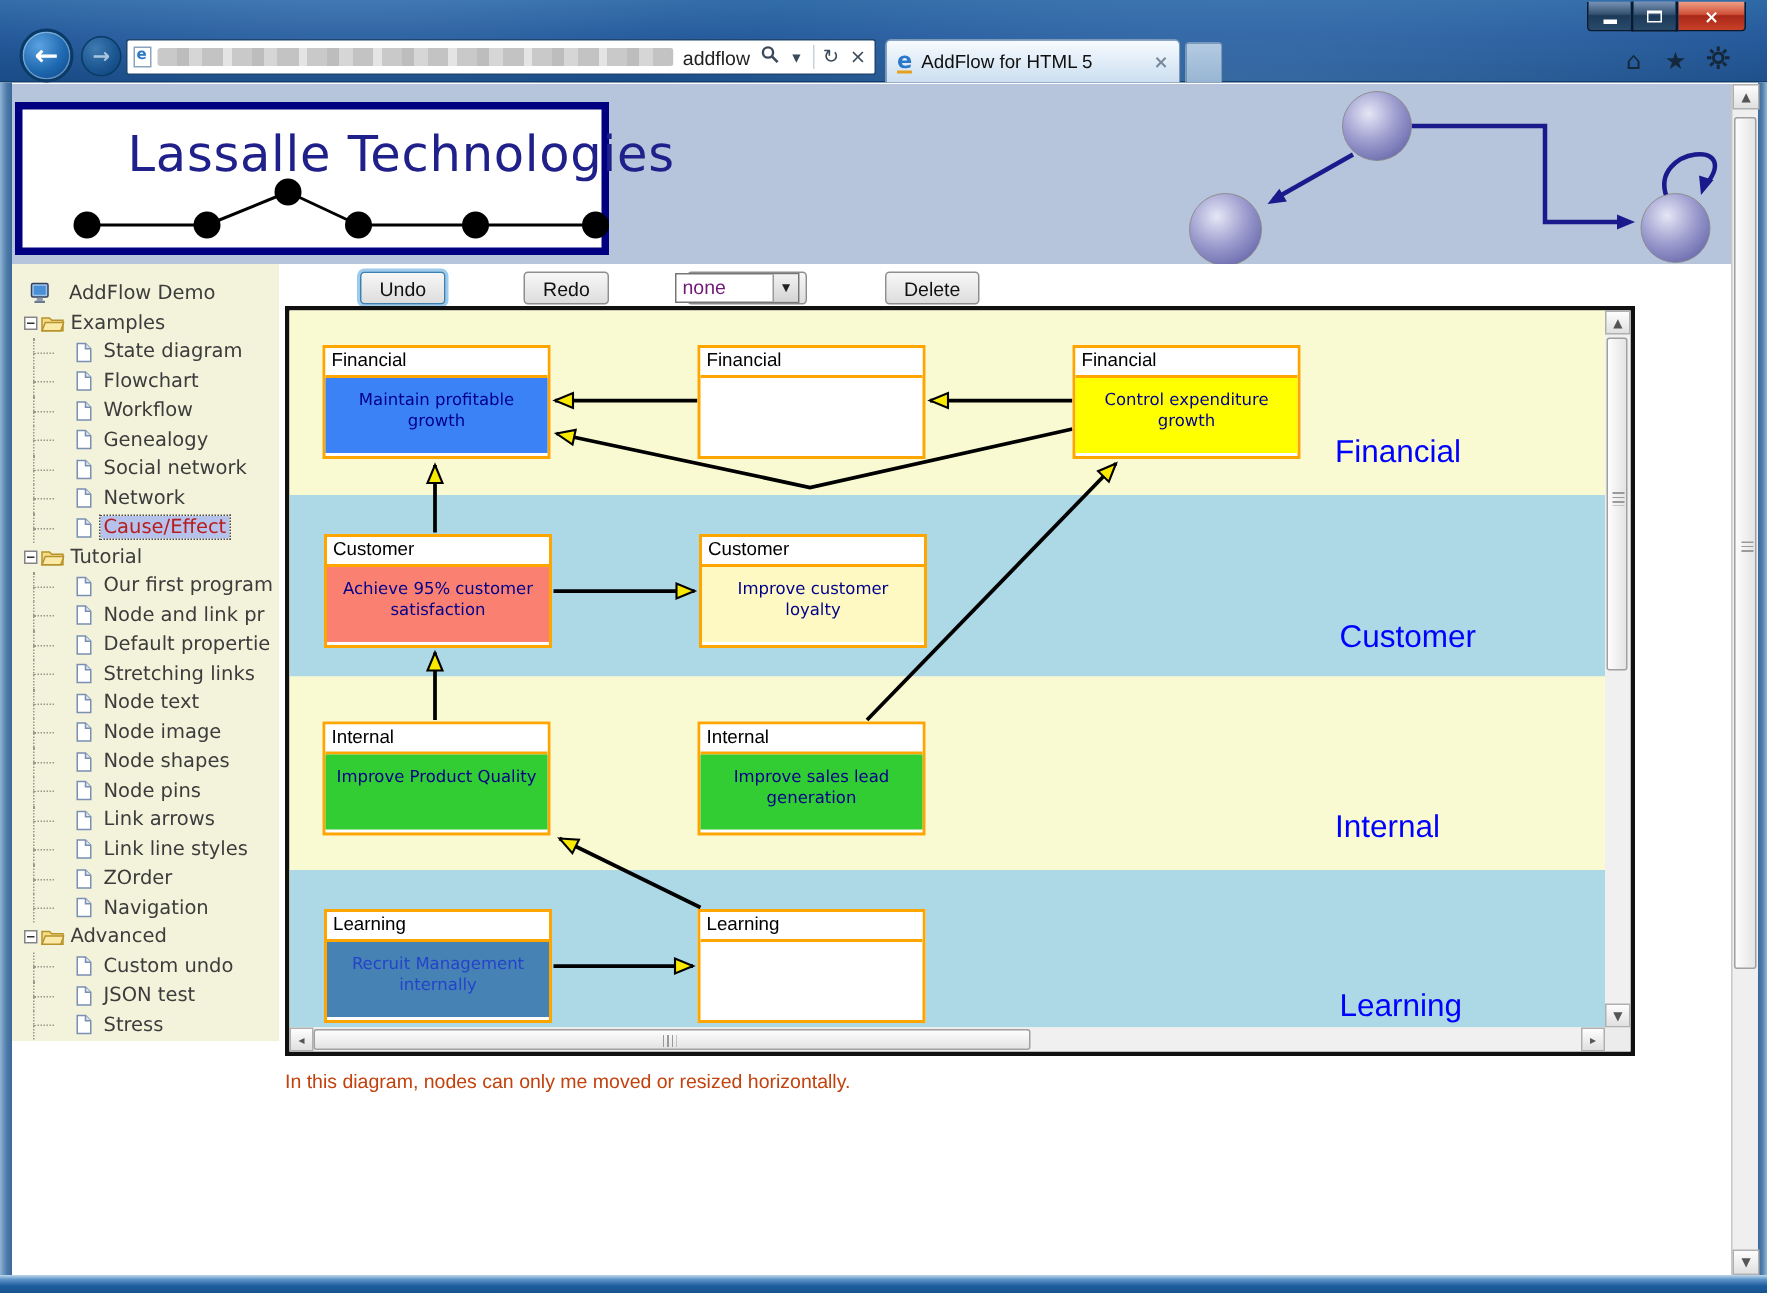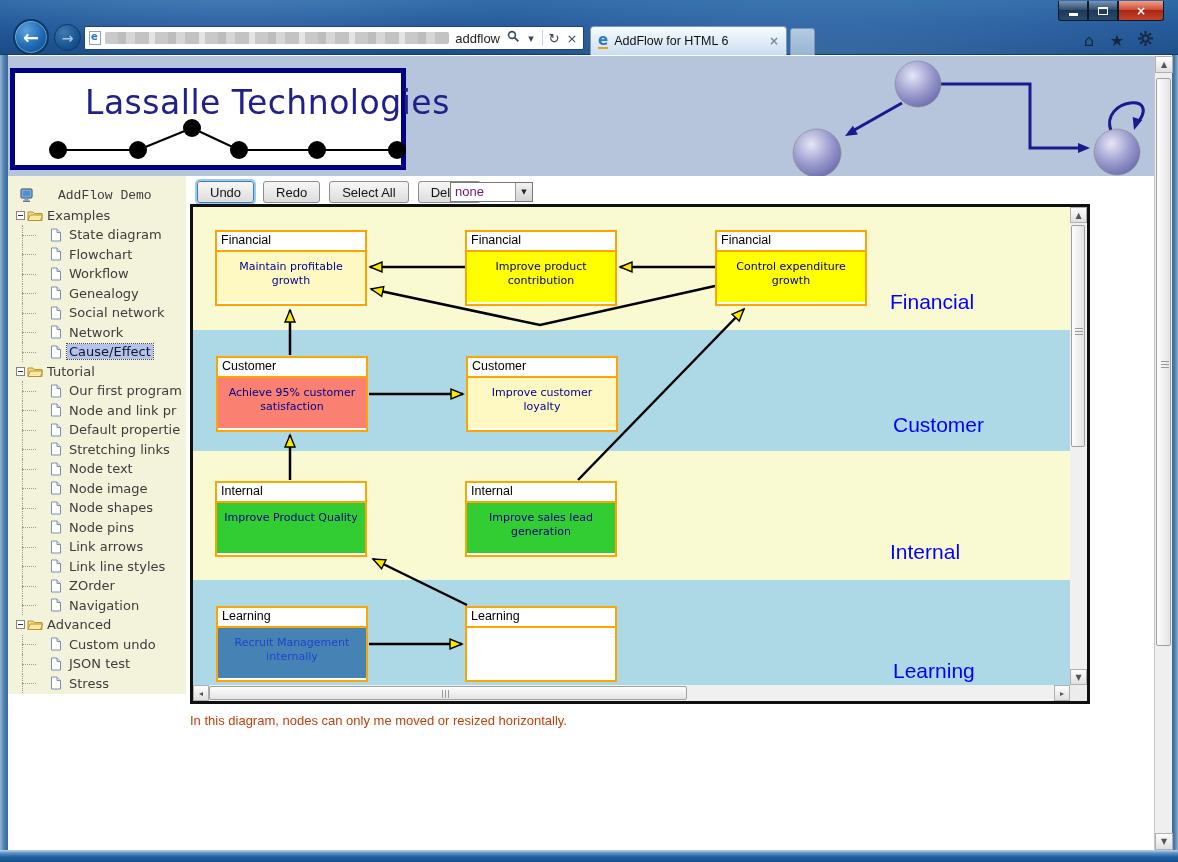--- a/index.html
+++ b/index.html
@@ -65,34 +65,34 @@
   .logo-box { position:absolute; left:10px; top:68px; width:396px; height:102px; background:#fff; border:5px solid #000080;padding-left:48px; }
   .logo-text { margin:10px 0 0 22px; font:33px "DejaVu Sans",sans-serif; color:#20208A; letter-spacing:.5px; white-space:nowrap; }
   .logo-dots { position:absolute; left:14px; bottom:4px; }
   .deco-svg { position:absolute; left:768px; top:58px; }
 
   
   .sidebar { position:absolute; left:8px; top:176px; width:178px; height:518px; background:#F3F3DB; overflow:hidden; }
   #tree { position:absolute; left:2px; top:10px; width:100%; }
   .trow { height:19.5px; display:flex; align-items:center; white-space:nowrap; font:13px "DejaVu Sans",sans-serif; color:#3C3C3C; }
   .trow .tlabel { padding:0 2px; }
-  .troot { padding-left:10px; gap:22px;font-family:Liberation Mono, monospace; }
+  .troot { padding-left:10px; gap:10px; }
   .tfolder { padding-left:6px; gap:2px; }
   .tleaf  { padding-left:40px; gap:5px; position:relative; }
   .tleaf::before { content:""; position:absolute; left:12px; top:0; bottom:0; border-left:1px dotted #9A9A8A; }
   .tleaf::after  { content:""; position:absolute; left:12px; top:50%; width:14px; border-top:1px dotted #9A9A8A; }
   .expander { width:9px; height:9px; background:#fff; border:1px solid #848484; position:relative; flex:none; }
   .expander::after { content:""; position:absolute; left:1px; top:3px; width:5px; height:1px; background:#333; }
   .ticon { display:flex; flex:none; }
-  .tlabel.selected { background:#B4C2EC; outline:1px dotted #4A4A4A; color:#0f172a; }
+  .tlabel.selected { background:#B4C2EC; outline:1px dotted #4A4A4A; color:#b91c1c; }
 
   
   #toolbar-buttons { position:absolute; left:197px; top:181px; display:flex; gap:9px; }
   .tb { height:22px; padding:1px 12px; font:13px "Liberation Sans",sans-serif; color:#111;
-    background:linear-gradient(180deg,#F7F7F7,#DDDDDD); border:1px solid #8E8E8E; border-radius:3px; }
+    background:linear-gradient(180deg,#F7F7F7,#DDDDDD); border:1px solid #8E8E8E; border-radius:3px;margin-left:43px; }
   .tb.focused { border-color:#3C7FB1; box-shadow:0 0 0 2px #9CCBEE; }
   .sel { position:absolute; left:450px; top:182px; width:83px; height:20px; background:#fff;
     border:1px solid #767676; display:flex; }
   .sel-text { flex:1; font:13px "Liberation Sans",sans-serif; color:#701a75; padding:1px 4px; }
   .sel-btn { width:17px; background:linear-gradient(180deg,#F2F2F2,#D4D4D4); border-left:1px solid #9A9A9A;
     display:flex; align-items:center; justify-content:center; font:7px "DejaVu Sans",sans-serif; color:#222; }
 
   
   #diagram { position:absolute; left:190px; top:204px; width:900px; height:500px; border:3px solid #101010; background:#ECECEC; }
   #diagram-content { position:absolute; left:0; top:0; width:877px; height:478px; overflow:hidden; background:#FAFAD2; }
@@ -145,21 +145,21 @@
         </svg>
     </span>
     <span class="ab-ico">▾</span>
     <span class="ab-sep"></span>
     <span class="ab-ico" style="font-size:13px">↻</span>
     <span class="ab-ico" style="font-size:13px">×</span>
   </div>
 
   <div class="tab">
     <span class="ie-e">e</span>
-    <span class="tab-title">AddFlow for HTML 6</span>
+    <span class="tab-title">AddFlow for HTML 5</span>
     <span class="tab-close">×</span>
   </div>
   <div class="tab-stub"></div>
 
   <div class="winbtns">
     <div class="wb wb-min">
         <span class="glyph-min"></span>
       </div>
     <div class="wb wb-max">
         <span class="glyph-max"></span>
@@ -534,25 +534,24 @@
           <polygon points="180,352 192.97636498447747,352.78355075753103 188.5808363446692,361.7657179780088" fill="#F9E900" stroke="#000" stroke-width="1.4"></polygon>
         </g>
         <g>
           <polyline points="176,437 269,437" fill="none" stroke="#000" stroke-width="2.5"></polyline>
           <polygon points="269,437 257,442 257,432" fill="#F9E900" stroke="#000" stroke-width="1.4"></polygon>
         </g>
       </svg>
     <div id="node-layer">
         <div class="node" style="left: 22px; top: 23px; width: 152px; height: 76px; border-color: rgb(255, 165, 0);">
           <div class="node-header" style="border-bottom-color:#FFA500">Financial</div>
-          <div class="node-body" style="background:#fef9c3;color:#00008B">Maintain profitable growth</div>
+          <div class="node-body" style="background:#3b82f6;color:#00008B">Maintain profitable growth</div>
         </div>
         <div class="node" style="left: 272px; top: 23px; width: 152px; height: 76px; border-color: rgb(255, 165, 0);">
           <div class="node-header" style="border-bottom-color:#FFA500">Financial</div>
-          <div class="node-body" style="background:#FFFF00;color:#00008B">Improve product contribution</div>
         </div>
         <div class="node" style="left: 522px; top: 23px; width: 152px; height: 76px; border-color: rgb(255, 165, 0);">
           <div class="node-header" style="border-bottom-color:#FFA500">Financial</div>
           <div class="node-body" style="background:#FFFF00;color:#00008B">Control expenditure growth</div>
         </div>
         <div class="node" style="left: 23px; top: 149px; width: 152px; height: 76px; border-color: rgb(255, 165, 0);">
           <div class="node-header" style="border-bottom-color:#FFA500">Customer</div>
           <div class="node-body" style="background:#FA8072;color:#00008B">Achieve 95% customer satisfaction</div>
         </div>
         <div class="node" style="left: 273px; top: 149px; width: 152px; height: 76px; border-color: rgb(255, 165, 0);">

